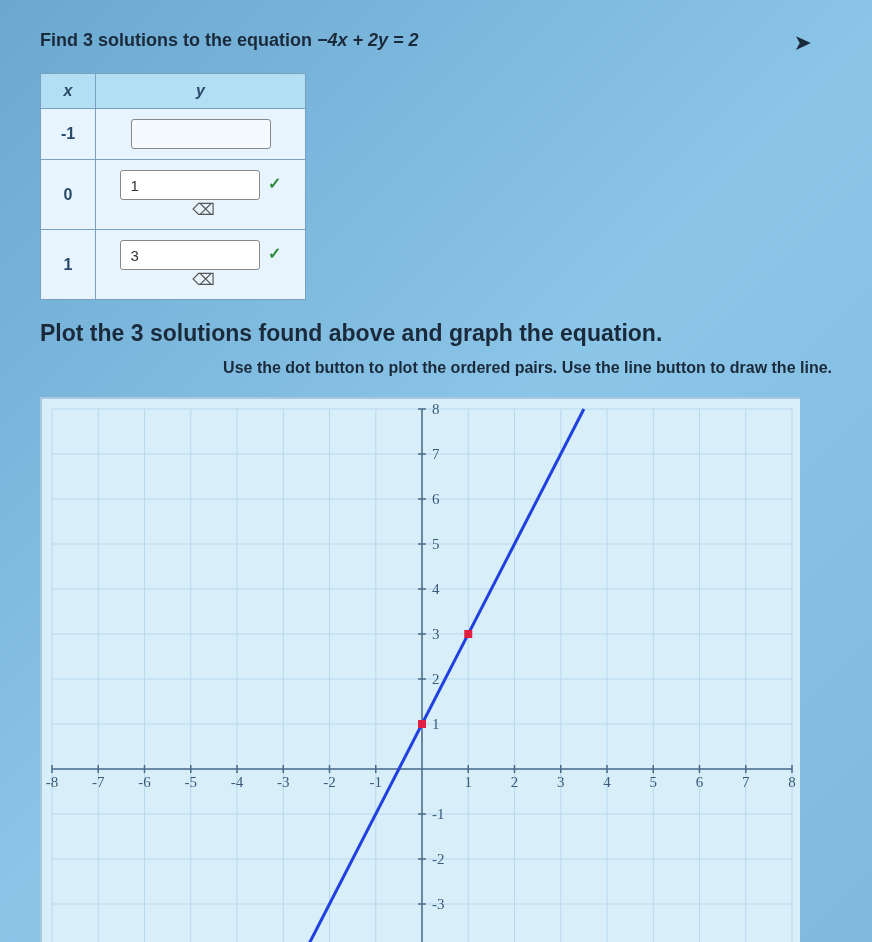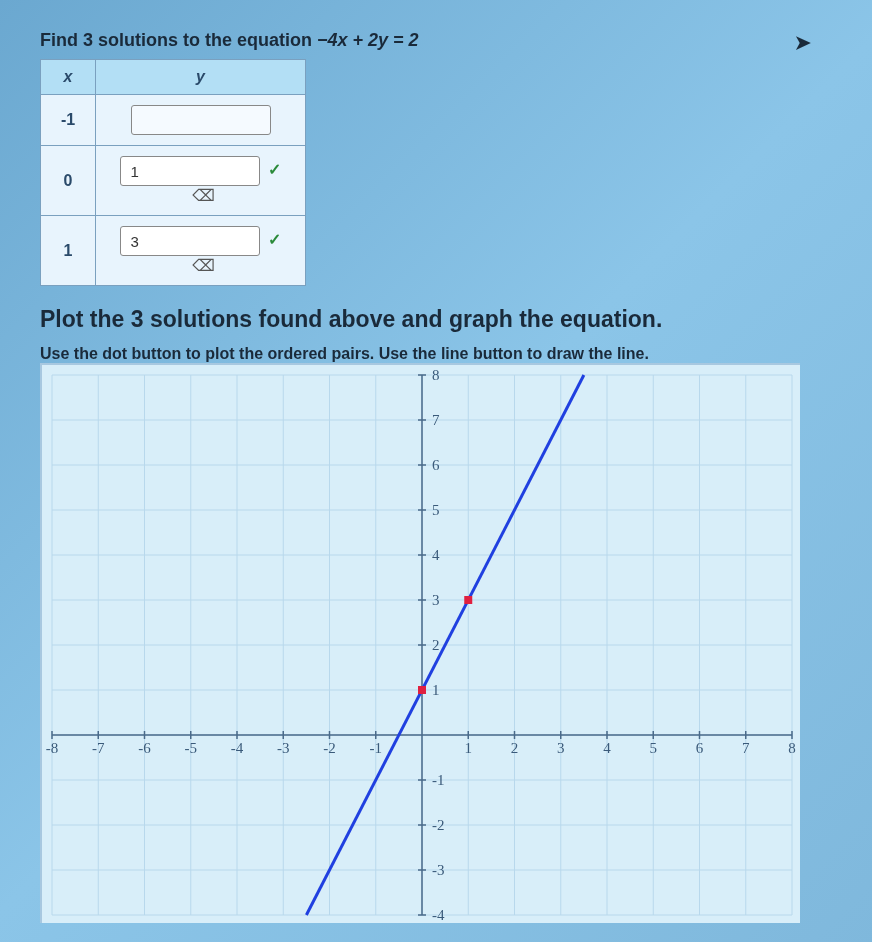--- a/index.html
+++ b/index.html
@@ -7,21 +7,21 @@
       font-family: Arial, sans-serif;
       background: linear-gradient(135deg, #6ba8d0 0%, #8bc5e8 50%, #7fb8dc 100%);
       padding: 30px 40px;
       min-height: 942px;
       width: 872px;
       color: #2a3a4a;
     }
     .question-text {
       font-size: 18px;
       font-weight: bold;
-      margin-bottom: 8px;
+      margin-bottom: 22px;
       color: #1a2a3a;
     }
     .equation { font-style: italic; }
     .solutions-table {
       border-collapse: collapse;
       margin-bottom: 20px;
       background: #e8f4fd;
     }
     .solutions-table th, .solutions-table td {
       border: 1px solid #7aa0bf;
@@ -58,21 +58,23 @@
     .clear-icon { margin-left: 6px; color: #555; font-size: 16px; }
     .instruction {
       font-size: 23px;
       font-weight: bold;
       color: #1a2a3a;
       margin: 12px 0;
     }
     .sub-instruction {
       font-size: 16px;
       color: #1a2a3a;
-      font-weight: bold;
+      margin-bottom: 20px;
+      font-weight: bold;
+      text-align: right;
     }
     .graph-container {
       position: relative;
       width: 760px;
       height: 560px;
       background: #d8eef9;
       border-top: 2px solid #a8c8e0;
       border-left: 2px solid #a8c8e0;
     }
     .graph-svg { display: block; }

